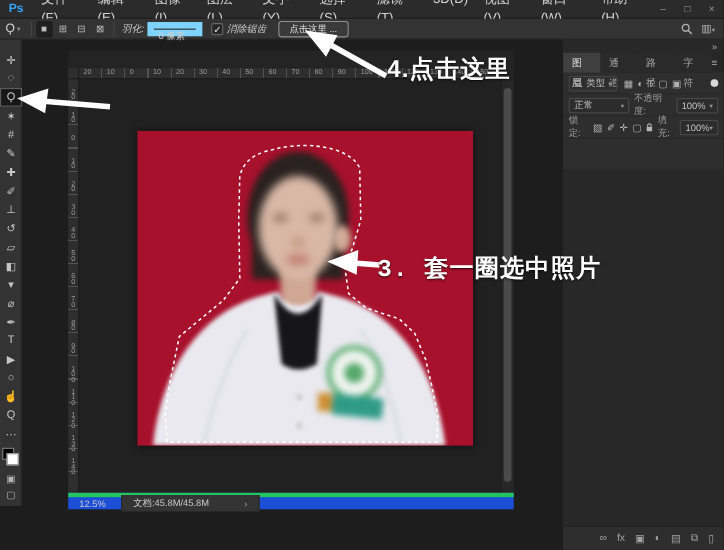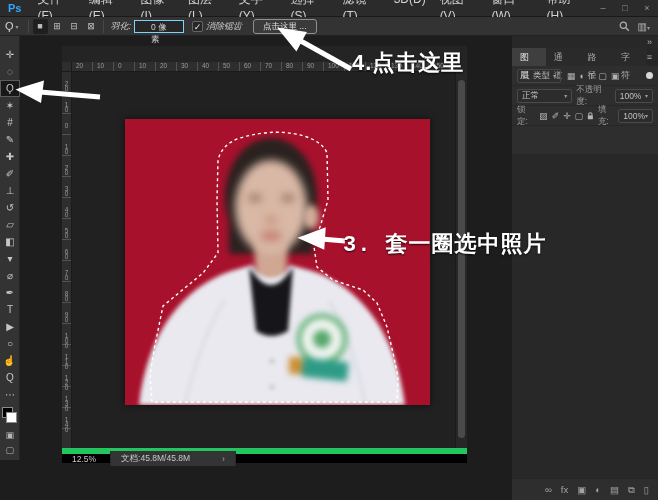--- a/index.html
+++ b/index.html
@@ -21,22 +21,22 @@
   .optionsbar { position:absolute; left:0; top:17px; width:658px; height:19px; background:#333333;
                 border-bottom:1px solid #222; display:flex; align-items:center; }
   .toolpreview { display:flex; align-items:center; gap:2px; padding:0 5px; color:#d5d5d5; font-size:11px; }
   .caret { font-size:6px; color:#999; }
   .sep { width:1px; height:13px; background:#474747; margin:0 4px; }
   .modes { display:flex; gap:2px; }
   .modebtn { width:15px; height:15px; display:flex; align-items:center; justify-content:center;
              color:#bdbdbd; font-size:9px; border-radius:2px; }
   .modebtn.active { background:#1f1f1f; }
   .lbl { color:#c8c8c8; font-size:9px; margin:0 3px; white-space:nowrap;font-style:italic; }
-  .field { width:50px; height:13px; background:#262626; border:1px solid #7dd3fc; color:#cfcfcf;
-           font-size:8.5px; padding:0 16px; line-height:12px; }
+  .field { width:50px; height:13px; background:#262626; border:6px solid #7dd3fc; color:#cfcfcf;
+           font-size:8.5px; padding:0 4px; line-height:12px; }
   .checkbox { width:11px; height:11px; background:#262626; border:1px solid #666; margin-left:8px;
               color:#e8e8e8; font-size:9px; line-height:10px; text-align:center; border-radius:2px; }
   .samask { margin-left:8px; height:15px; background:#3a3a3a; border:1px solid #909090; border-radius:3px;
             color:#e2e2e2; font-size:8.5px; padding:0 9px; line-height:13px; white-space:nowrap; }
   .optright { margin-left:auto; display:flex; align-items:center; gap:8px; padding-right:8px; color:#b5b5b5; }
   .wsicon { font-size:10px; color:#b5b5b5; }
 
   
   .toolbar { position:absolute; left:0; top:36px; width:20px; height:424px; background:#333333;
              border-right:1px solid #252525; }
@@ -68,22 +68,22 @@
             background-image:repeating-linear-gradient(to bottom,transparent 0 20px,#525252 20px 21px); }
   .vruler span { position:absolute; left:1px; font-size:6.5px; color:#9a9a9a;
                  writing-mode:vertical-lr; text-orientation:upright; letter-spacing:-2px; }
   .canvasarea { position:absolute; left:10px; top:26px; right:12px; bottom:15px; background:#212121; }
   .photo { position:absolute; left:53px; top:47px; width:305px; height:286px; background:var(--red,#a8112c);
            box-shadow:0 0 7px rgba(0,0,0,.6); }
   .photo svg { position:absolute; left:0; top:0; }
   .vscroll { position:absolute; right:0; top:26px; width:12px; bottom:15px; background:#272727;
              border-left:1px solid #1b1b1b; }
   .vthumb { position:absolute; left:2px; right:2px; top:8px; bottom:10px; background:#4a4a4a; border-radius:4px; }
-  .statusbar { position:absolute; left:0; right:0; bottom:0; height:15px; background:#000000;
-               border-top:6px solid #22c55e; display:flex; align-items:center; font-size:8.5px; color:#c9c9c9; }
+  .statusbar { position:absolute; left:0; right:0; bottom:0; height:15px; background:#1d4ed8;
+               border-top:4px solid #22c55e; display:flex; align-items:center; font-size:8.5px; color:#c9c9c9; }
   .statuszoom { padding-left:10px; }
   .statusinfo { margin-left:14px; background:#343434; border-left:1px solid #292929; border-right:1px solid #292929;
                 height:15px; display:flex; align-items:center; padding:0 10px; gap:32px; }
   .chev { color:#aaa; }
 
   
   .dock { position:absolute; left:512px; top:36px; width:146px; height:464px; background:#2e2e2e; }
   .docktop { height:12px; display:flex; justify-content:flex-end; align-items:center; padding-right:6px;
              color:#b0b0b0; font-size:9px; background:#282828; }
   .ptabbar { height:18px; background:#262626; display:flex; align-items:flex-end; }

